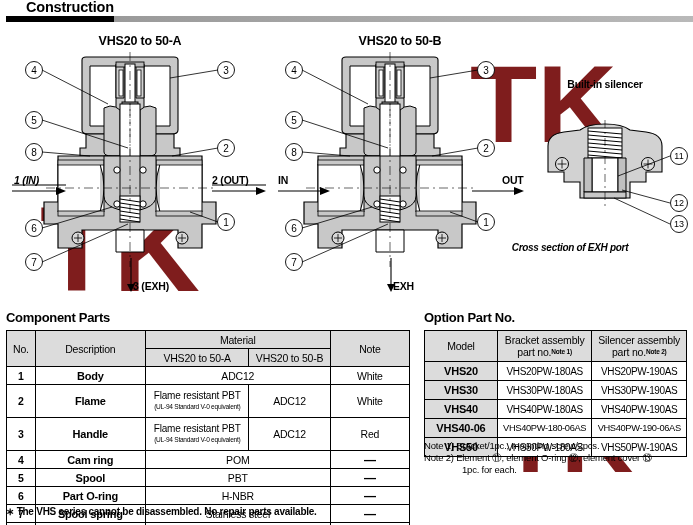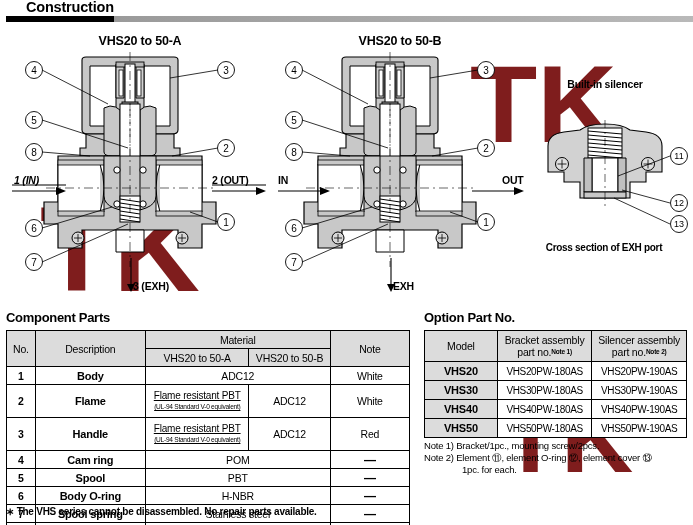--- a/index.html
+++ b/index.html
@@ -44,21 +44,21 @@
   
   #cp-table{left:6px;top:330px;width:404px;}
   #cp-table td,#cp-table th{height:17px;}
   #cp-table .c-no{width:30px;}
   #cp-table .c-desc{width:120px;}
   #cp-table .c-ma{width:115px;}
   #cp-table .c-mb{width:89px;}
   #cp-table .c-note{width:88px;}
   #cp-table .desc-cell{text-align:center;font-weight:bold;font-size:11px;}
   #cp-table .hdr{font-size:10.5px;}
-  .two-line{line-height:11px;padding:1px 0;text-decoration:underline;}
+  .two-line{line-height:11px;padding:1px 0;}
   .two-line .l1{font-size:10px;}
   .two-line .l2{font-size:7.2px;transform:scaleX(.92);display:block;letter-spacing:-.3px;}
   .dash{font-weight:bold;font-size:12px;}
 
   .foot{position:absolute;font-size:10px;z-index:3;letter-spacing:-.25px;font-weight:bold;}
 
   
   #op-table{left:424px;top:330px;width:263px;}
   #op-table td,#op-table th{height:18px;}
   #op-table .o-model{width:73px;}
@@ -328,21 +328,21 @@
           <circle cx="161" cy="83" r="8.5" fill="#fff" stroke="#000" stroke-width=".9"></circle>
           <text x="161" y="86.3">12</text>
         </g>
       <g>
           <circle cx="161" cy="104" r="8.5" fill="#fff" stroke="#000" stroke-width=".9"></circle>
           <text x="161" y="107.3">13</text>
         </g>
     </g>
   </svg>
 
-  <div class="silencer-cap" style="left:529px;top:242px;width:150px;">Cross section of EXH port</div>
+  <div class="silencer-cap" style="left:495px;top:242px;width:150px;font-style:italic;">Cross section of EXH port</div>
 
   <div class="tbl-title" style="left:6px;top:310px;">Component Parts</div>
 
   <table id="cp-table">
     <tbody>
         <tr>
       <th class="c-no gray hdr" rowspan="2">No.</th>
       <th class="c-desc gray hdr" rowspan="2">Description</th>
       <th class="gray hdr" colspan="2">Material</th>
       <th class="c-note gray hdr" rowspan="2">Note</th>
@@ -388,21 +388,21 @@
       <td class="dash">—</td>
     </tr>
     <tr>
       <td class="bold">5</td>
       <td class="desc-cell">Spool</td>
       <td colspan="2">PBT</td>
       <td class="dash">—</td>
     </tr>
     <tr>
       <td class="bold">6</td>
-      <td class="desc-cell">Body O-ring</td>
+      <td class="desc-cell">Part O-ring</td>
       <td colspan="2">H-NBR</td>
       <td class="dash">—</td>
     </tr>
     <tr>
       <td class="bold">7</td>
       <td class="desc-cell">Spool spring</td>
       <td colspan="2">Stainless steel</td>
       <td class="dash">—</td>
     </tr>
     <tr>
@@ -444,20 +444,25 @@
       <td class="gray model-cell">VHS30</td>
       <td class="pn">VHS30PW-180AS</td>
       <td class="pn">VHS30PW-190AS</td>
     </tr>
     <tr>
       <td class="gray model-cell">VHS40</td>
       <td class="pn">VHS40PW-180AS</td>
       <td class="pn">VHS40PW-190AS</td>
     </tr>
     <tr>
+      <td class="gray model-cell">VHS40-06</td>
+      <td class="pn" style="font-size:9.3px;">VHS40PW-180-06AS</td>
+      <td class="pn" style="font-size:9.3px;">VHS40PW-190-06AS</td>
+    </tr>
+    <tr>
       <td class="gray model-cell">VHS50</td>
       <td class="pn">VHS50PW-180AS</td>
       <td class="pn">VHS50PW-190AS</td>
     </tr>
   </tbody>
     </table>
 
   <div class="note-line" style="left:424px;top:440px;">Note 1) Bracket/1pc., mounting screw/2pcs.</div>
   <div class="note-line" style="left:424px;top:452px;">Note 2) Element ⑪, element O-ring ⑫, element cover ⑬</div>
   <div class="note-line" style="left:462px;top:464px;">1pc. for each.</div>

